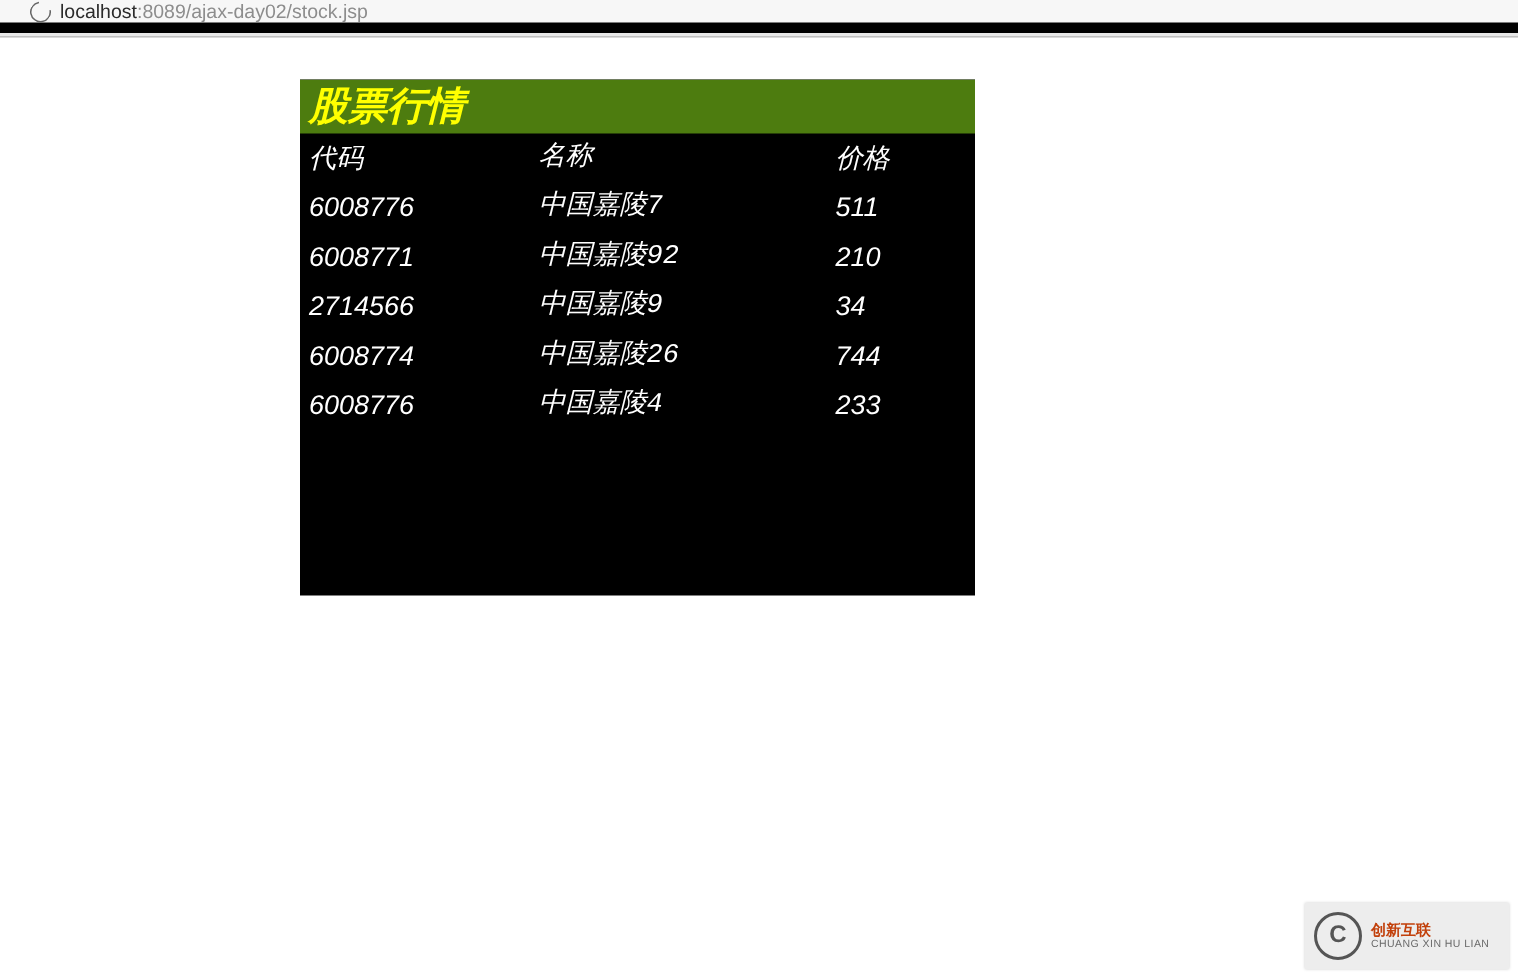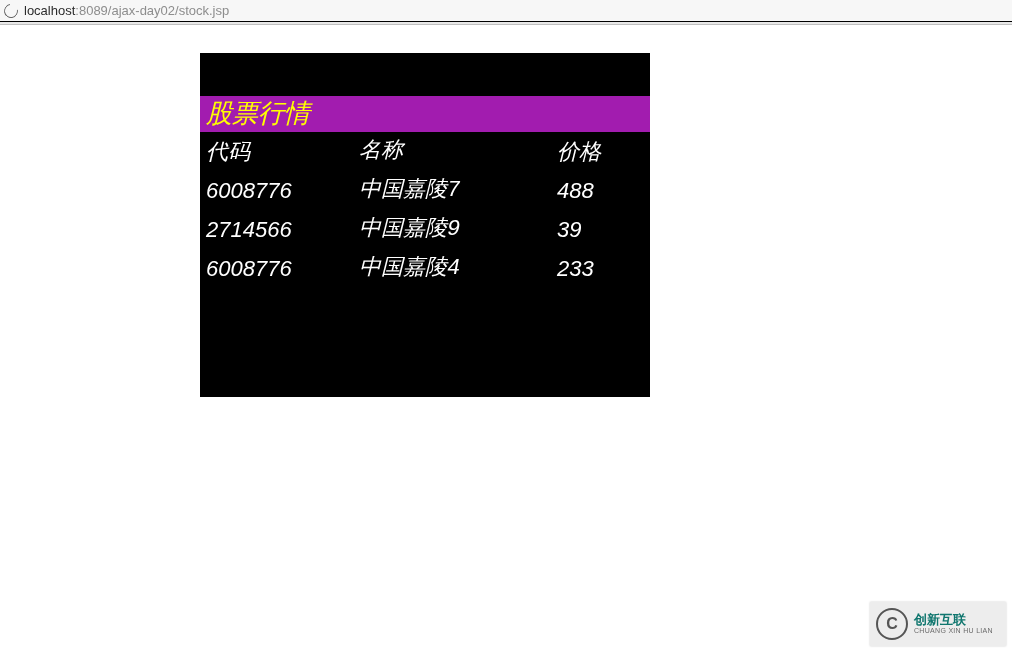--- a/index.html
+++ b/index.html
@@ -7,24 +7,24 @@
       font-family: "Microsoft YaHei", "SimSun", Arial, sans-serif;
       background: #ffffff;
       width: 1012px;
       height: 652px;
       overflow: hidden;
       position: relative;
     }
     .addr-bar {
       height: 22px;
       background: #f7f7f7;
-      border-bottom: 1px solid #000000;
+      border-bottom: 7px solid #000000;
       display: flex;
       align-items: center;
-      padding-left: 4px;
+      padding-left: 20px;
       font-size: 13px;
       color: #333;
       font-family: Arial, sans-serif;
     }
     .addr-bar .refresh-icon {
       width: 14px;
       height: 14px;
       border: 1.5px solid #666;
       border-radius: 50%;
       border-top-color: transparent;
@@ -46,34 +46,33 @@
     .stock-panel {
       position: absolute;
       left: 200px;
       top: 28px;
       width: 450px;
       height: 344px;
       overflow: hidden;
       background: #000000;
     }
     .panel-title {
-      background: #a21caf;
+      background: #4d7c0f;
       color: #ffff00;
       font-size: 26px;
       font-style: italic;
-      font-weight: 400;
+      font-weight: 700;
       padding: 3px 6px 3px 6px;
       line-height: 1.15;
-      margin-top: 43px;
     }
     .tbl {
       width: 100%;
       border-collapse: collapse;
       color: #ffffff;
-      font-size: 22px;
+      font-size: 18px;
       font-style: italic;
       font-weight: 500;
     }
     .tbl th, .tbl td {
       text-align: left;
       padding: 3px 6px 3px 6px;
       line-height: 1.5;
       font-weight: 500;
     }
     .col-code { width: 34%; }
@@ -100,23 +99,23 @@
       position: relative;
       display: flex;
       align-items: center;
       justify-content: center;
       font-weight: 700;
       font-size: 16px;
       color: #555;
       font-style: normal;
     }
     .wm-text .line1 {
-      font-size: 13px;
+      font-size: 10px;
       font-weight: 700;
-      color: #0f766e;
+      color: #c2410c;
       line-height: 1.1;
     }
     .wm-text .line2 {
       font-size: 7px;
       color: #6a6a6a;
       letter-spacing: 0.3px;
       line-height: 1.1;
     }
   </style>
 </head>
@@ -137,26 +136,36 @@
         <tr>
           <th class="col-code">代码</th>
           <th class="col-name">名称</th>
           <th class="col-price">价格</th>
         </tr>
       </thead>
       <tbody id="rows-body">
           <tr>
             <td class="col-code">6008776</td>
             <td class="col-name">中国嘉陵7</td>
-            <td class="col-price">488</td>
+            <td class="col-price">511</td>
+          </tr>
+          <tr>
+            <td class="col-code">6008771</td>
+            <td class="col-name">中国嘉陵92</td>
+            <td class="col-price">210</td>
           </tr>
           <tr>
             <td class="col-code">2714566</td>
             <td class="col-name">中国嘉陵9</td>
-            <td class="col-price">39</td>
+            <td class="col-price">34</td>
+          </tr>
+          <tr>
+            <td class="col-code">6008774</td>
+            <td class="col-name">中国嘉陵26</td>
+            <td class="col-price">744</td>
           </tr>
           <tr>
             <td class="col-code">6008776</td>
             <td class="col-name">中国嘉陵4</td>
             <td class="col-price">233</td>
           </tr>
         </tbody>
     </table>
   </div>
 </div>

